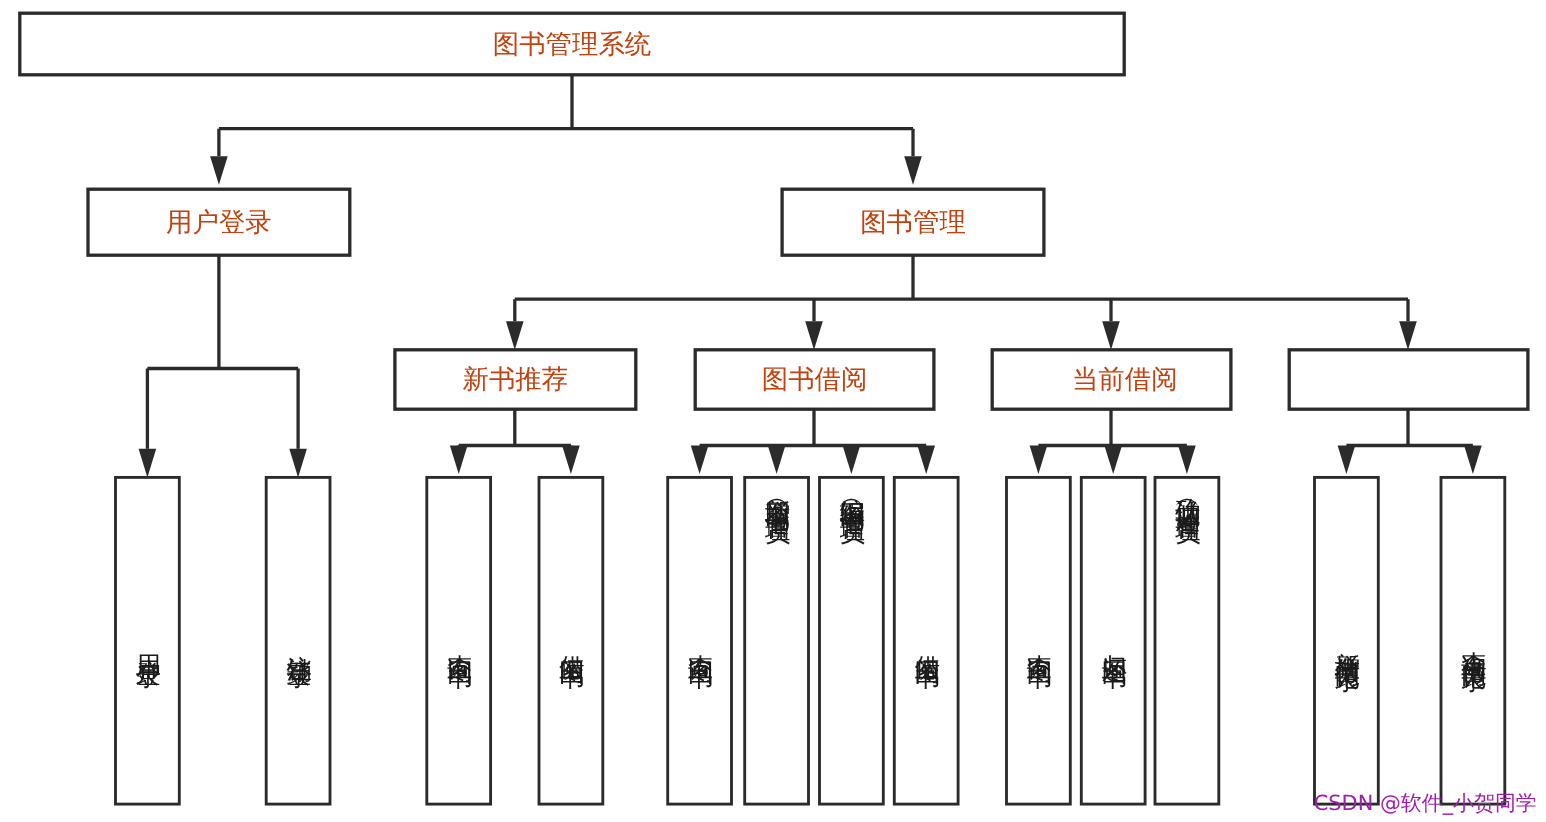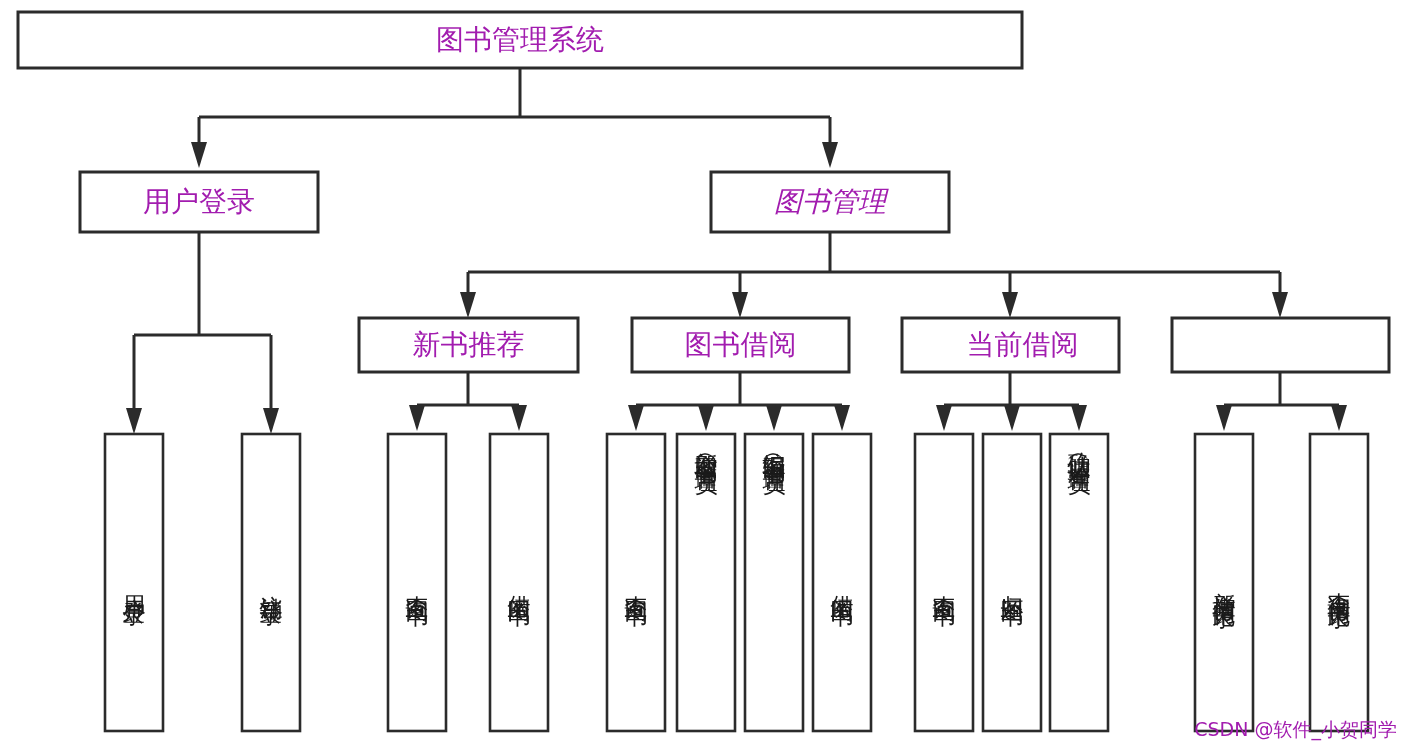--- a/index.html
+++ b/index.html
@@ -64,22 +64,22 @@
   }
   .hlabel-wrap {
     position: absolute;
     display: flex;
     align-items: center;
     justify-content: center;
     pointer-events: none;
   }
   .hlabel-text {
     font-family: "DejaVu Sans", "Liberation Sans", sans-serif;
-    font-size: 28px;
-    color: #a21caf;
+    font-size: 24px;
+    color: #c2410c;
     white-space: nowrap;
   }
   #watermark {
     position: absolute;
     right: 8px;
     bottom: 4px;
     font-family: "DejaVu Sans", "Liberation Sans", sans-serif;
     font-size: 19px;
     color: #a21caf;
     white-space: nowrap;
@@ -195,21 +195,21 @@
   </svg>
 
   <div class="hlabel-wrap" style="left:18px; top:12px; width:1004px; height:56px;">
     <span class="hlabel-text">图书管理系统</span>
   </div>
 
   <div class="hlabel-wrap" style="left:80px; top:172px; width:238px; height:60px;">
     <span class="hlabel-text">用户登录</span>
   </div>
 
-  <div class="hlabel-wrap" style="left:711px; top:172px; width:238px; height:60px;font-style:italic;">
+  <div class="hlabel-wrap" style="left:711px; top:172px; width:238px; height:60px;">
     <span class="hlabel-text">图书管理</span>
   </div>
 
   <div class="hlabel-wrap" style="left:359px; top:318px; width:219px; height:54px;">
     <span class="hlabel-text">新书推荐</span>
   </div>
 
   <div class="hlabel-wrap" style="left:632px; top:318px; width:217px; height:54px;">
     <span class="hlabel-text">图书借阅</span>
   </div>

